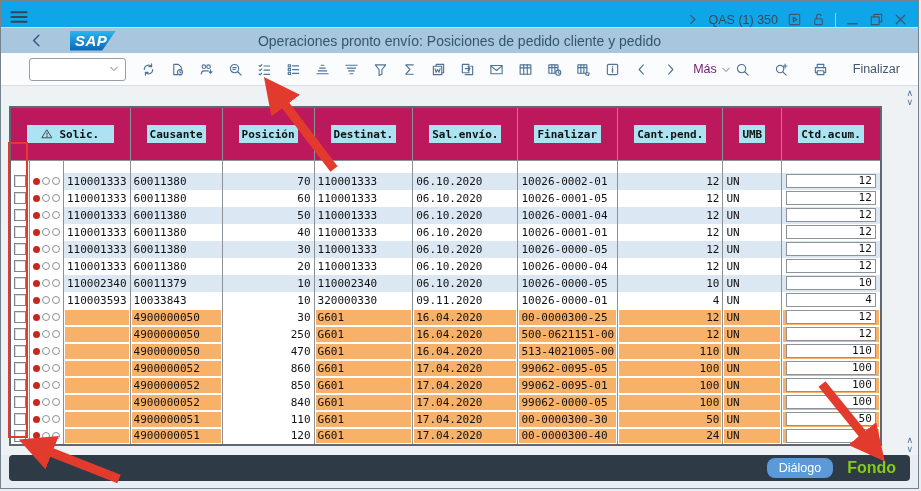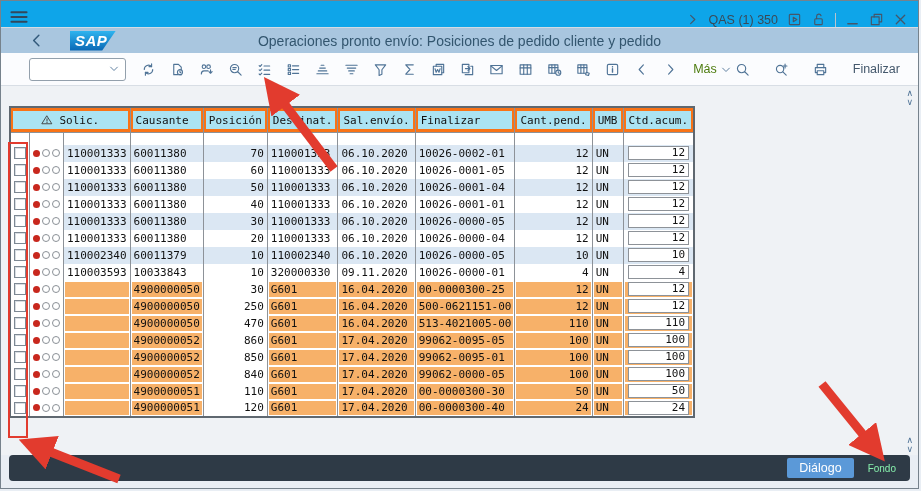--- a/index.html
+++ b/index.html
@@ -25,37 +25,37 @@
   .appbar .title{position:absolute;left:0;right:0;text-align:center;font-size:14px;color:#33566f;}
 
   
   .toolbar{position:absolute;left:0;top:52px;right:0;height:33px;background:#fbfcfe;border-bottom:1px solid #d8dee5;
            display:flex;align-items:center;padding:0 14px 0 28px;box-sizing:border-box;}
   .combo{width:102px;height:21px;background:#fff;border:1px solid #93a0ac;border-radius:3px;display:flex;
          align-items:center;justify-content:flex-end;margin-right:12px;cursor:pointer;}
   .combo-ch{width:12px;height:12px;margin-right:5px;color:#4f7396;}
   .tb-icons{display:flex;align-items:center;}
   .tbtn{width:21px;height:21px;padding:3px;color:#4f7396;cursor:pointer;border-radius:3px;display:inline-block;box-sizing:border-box;margin-right:8px;}
-  .mas{font-size:12.5px;color:#4d7c0f;display:flex;align-items:center;gap:3px;cursor:pointer;margin-left:4px;}
+  .mas{font-size:12.5px;color:#701a75;display:flex;align-items:center;gap:3px;cursor:pointer;margin-left:4px;}
   .mas .combo-ch{margin:2px 0 0 0;}
   .tb-right{margin-left:auto;display:flex;align-items:center;gap:10px;}
   .finalizar{font-size:12.5px;color:#44586c;cursor:pointer;padding:3px 4px;}
 
   
   .content{position:absolute;left:0;top:85px;right:0;bottom:33px;background:#eff2f5;}
   .scroll-arrows{position:absolute;right:5px;display:flex;flex-direction:column;gap:1px;color:#4f7396;
                  font-size:9px;line-height:8px;text-align:center;cursor:pointer;}
   .sa-top{top:3px;} .sa-bottom{bottom:2px;}
 
   
   table.alv{position:absolute;left:8px;top:20px;border-collapse:collapse;table-layout:fixed;background:#fff;
             font-family:"DejaVu Sans Mono",monospace;font-size:11px;color:#111;
             border:2px solid #5f6870;}
   table.alv td,table.alv th{border-right:1px solid #8d9298;padding:0 3px;overflow:hidden;white-space:nowrap;box-sizing:border-box;}
-  table.alv thead th{height:25px;background:#f97316;border-bottom:1px solid #8d9298;padding:0;font-weight:normal;cursor:pointer;}
+  table.alv thead th{height:25px;background:#be185d;border-bottom:1px solid #8d9298;padding:14px;font-weight:bold;cursor:pointer;}
   .hdr{display:flex;align-items:center;justify-content:center;background:#abe3f2;margin:3px 2px;height:18px;
        padding:0 3px;box-sizing:border-box;}
   .hdr.left{justify-content:flex-start;} .hdr.right{justify-content:flex-start;}
   .warn{width:12px;height:12px;color:#3c3c3c;margin-right:6px;flex:0 0 auto;}
   tr.blank td{height:12px;background:#fff;}
   tr.r{height:17px;margin-left:37px;}
   tr.r td{cursor:default;}
   tr.blue td.d{background:#dbe7f3;}
   tr.white td.d{background:#ffffff;}
   tr.orange td.d{background:#f7b169;box-shadow:inset 0 0 0 1px #fff;}
@@ -66,22 +66,22 @@
       box-shadow:inset 1px 1px 0 #d8dde2;cursor:pointer;}
   .leds{display:flex;align-items:center;gap:2px;}
   .led-r{width:7px;height:7px;border-radius:50%;background:#c8271d;}
   .led-o{width:6px;height:6px;border-radius:50%;border:1.2px solid #8a9096;background:transparent;}
   .ctd-box{display:block;margin:1px 1px;height:12px;line-height:12px;border:1px solid #8d9298;background:#fff;
            text-align:right;padding:0 3px;cursor:text;}
 
   
   .footer{position:absolute;left:8px;right:8px;bottom:7px;height:26px;background:#2e3a46;border-radius:4px;
           display:flex;align-items:center;justify-content:flex-end;gap:14px;padding-right:14px;box-sizing:border-box;}
-  .btn-dialogo{background:#5b99d8;color:#fff;font-size:12.5px;padding:3px 12px;border-radius:2px;cursor:pointer;}
-  .btn-fondo{color:#86efac;font-size:10px;cursor:pointer;}
+  .btn-dialogo{background:#5b99d8;color:#fff;font-size:12.5px;padding:3px 12px;border-radius:8px;cursor:pointer;}
+  .btn-fondo{color:#84cc16;font-size:16px;cursor:pointer;font-weight:bold;}
 
   
   .ann{position:absolute;left:0;top:0;width:921px;height:491px;pointer-events:none;z-index:50;}
   .ann-box{position:absolute;left:7px;top:141px;width:20px;height:296px;border:2.5px solid #e23b2e;box-sizing:border-box;
            pointer-events:none;z-index:49;}
 </style>
 </head>
 <body>
 
 <div class="window">

